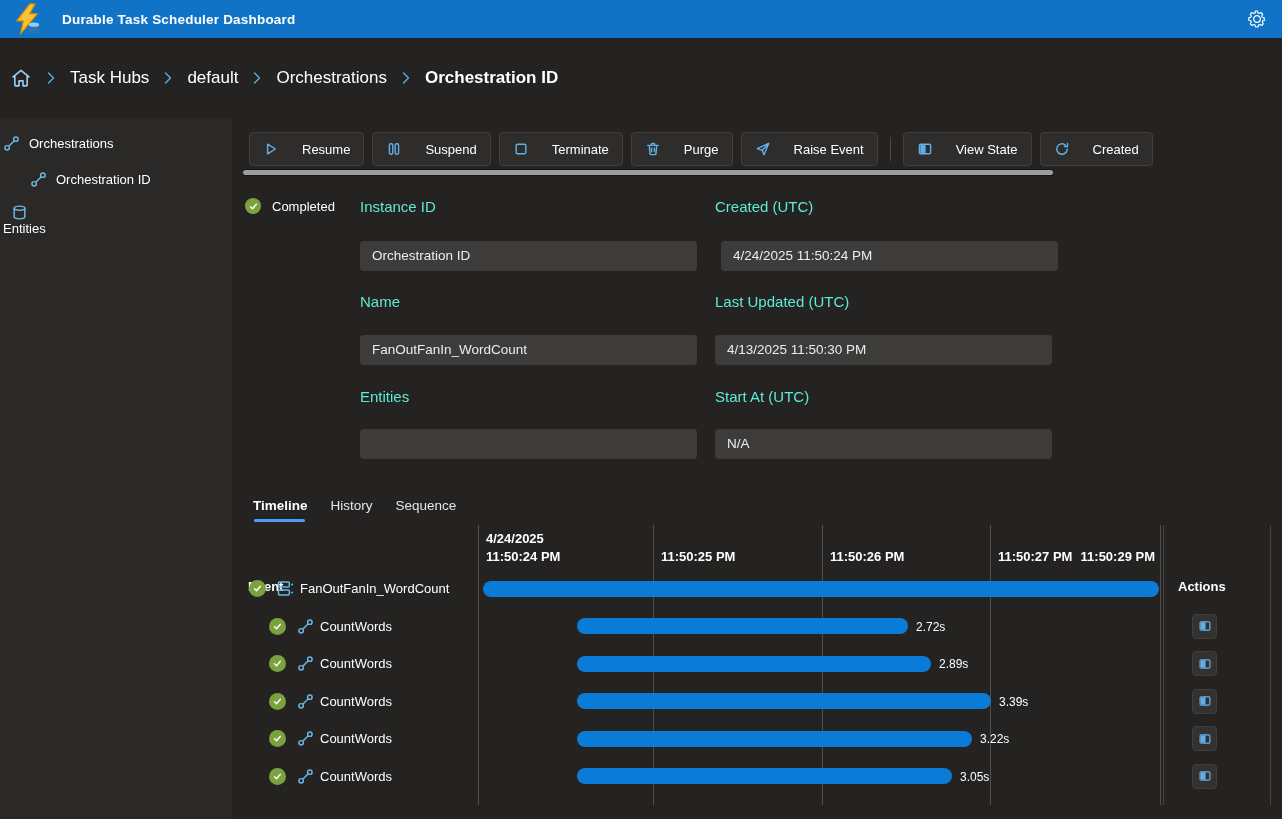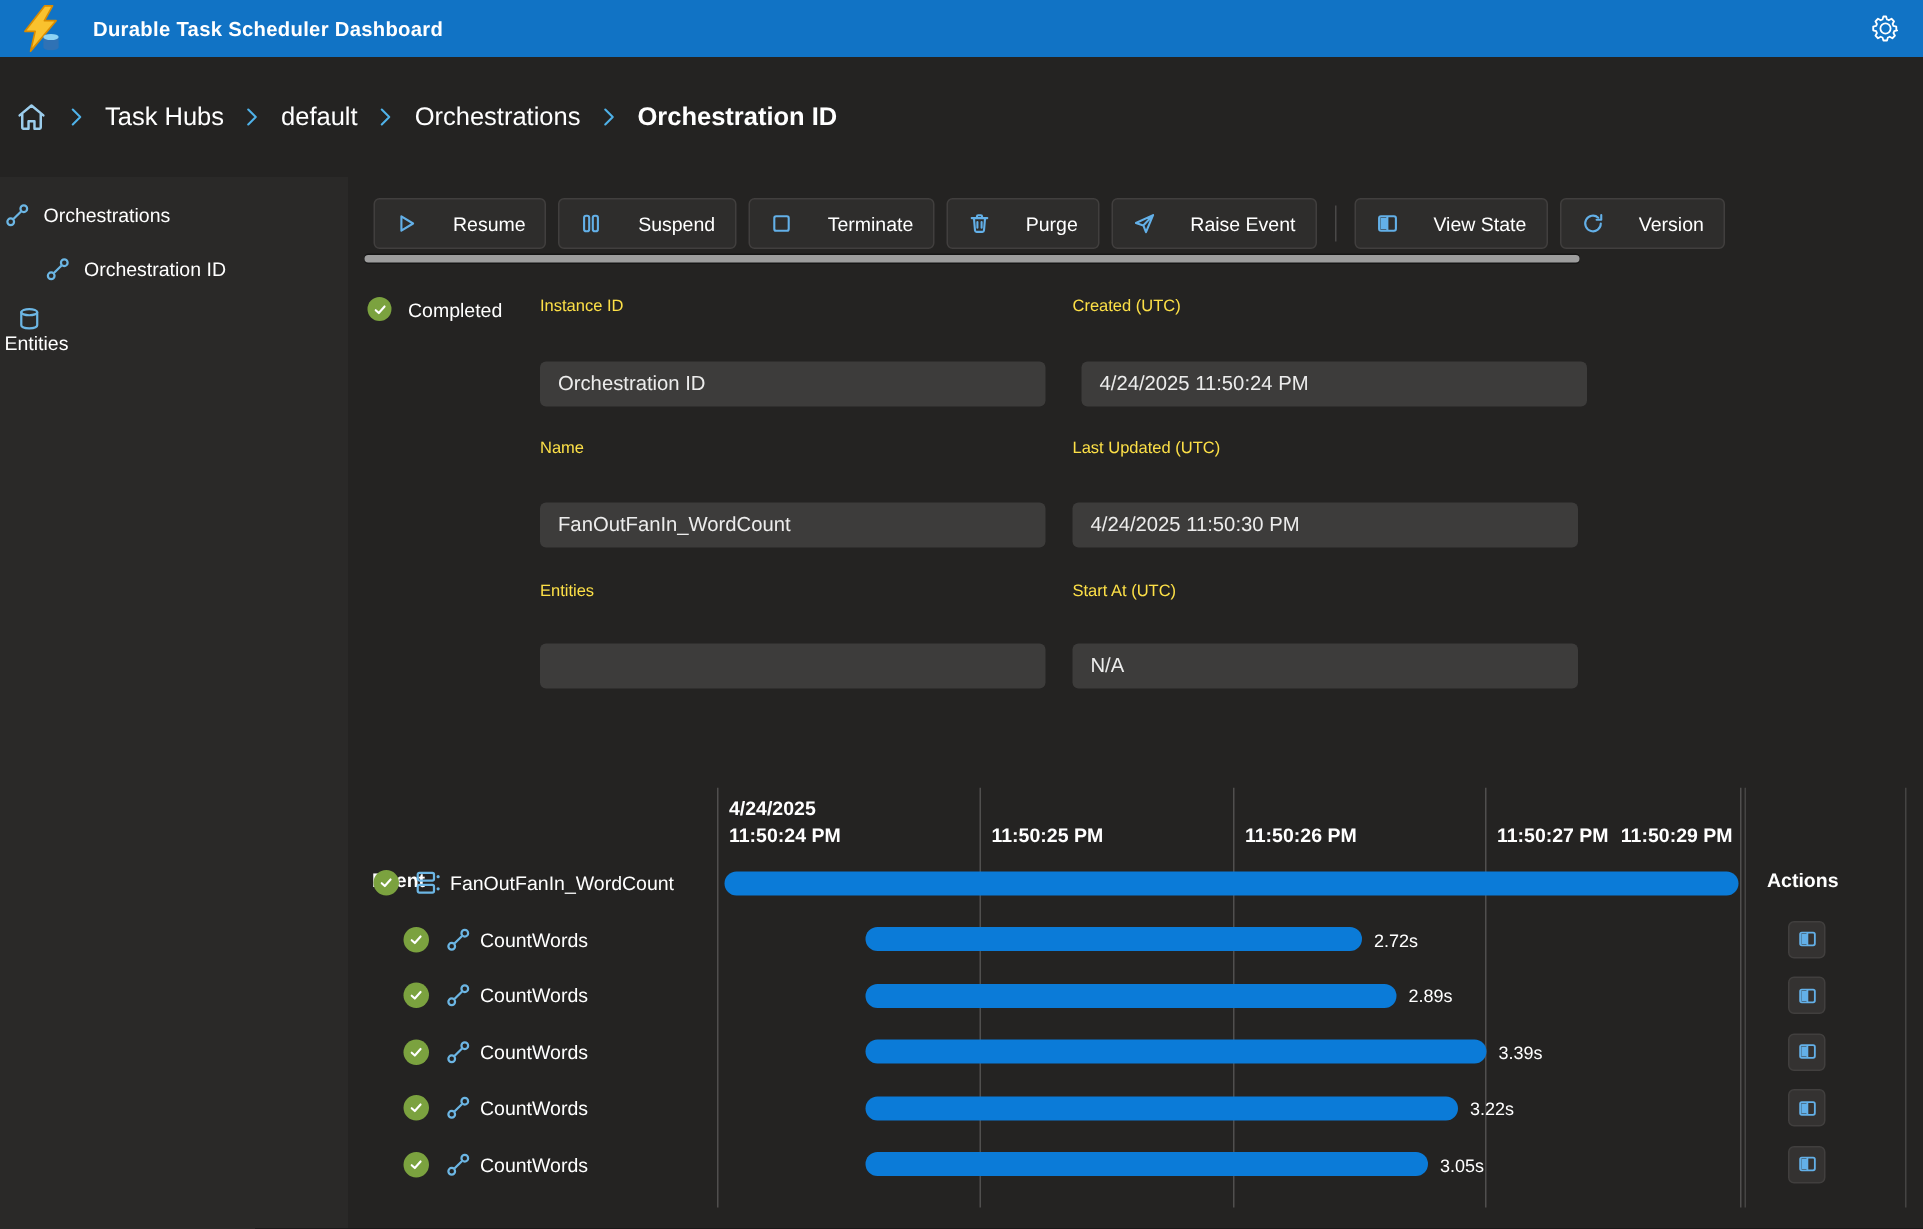--- a/index.html
+++ b/index.html
@@ -43,21 +43,21 @@
   .tbtn .tic svg { width:16px; height:16px; }
   .tb-divider { width:1px; height:24px; background:#4a4948; margin:0 4px; }
   .hscroll { position:absolute; top:52px; left:11px; width:810px; height:5px; background:#9d9d9d; border-radius:3px;
              box-shadow:0 -1px 0 #161616, 0 1px 0 #161616; cursor:pointer; }
 
   
   .status-wrap { position:absolute; left:13px; top:80px; display:flex; align-items:center; gap:11px; }
   .status-circle { width:16px; height:16px; border-radius:50%; background:#7ba23f; display:flex; align-items:center; justify-content:center; }
   .status-circle svg { width:11px; height:11px; }
   .status-text { color:#fff; font-size:13px; }
-  .f-label { position:absolute; color:#fde047; font-size:11px; }
+  .f-label { position:absolute; color:#5eead4; font-size:15px; }
   .f-input { position:absolute; width:337px; height:30px; background:#3d3c3b; border-radius:4px;
              color:#ececec; font-size:13.5px; line-height:30px; padding:0 12px; overflow:hidden; white-space:nowrap; }
 
   
   .tabs { position:absolute; top:378px; left:16px; display:flex; gap:13px; }
   .tab { position:relative; color:#e6e6e6; font-size:13.5px; padding:2px 5px 9px 5px; cursor:pointer; }
   .tab.active { color:#fff; font-weight:700; }
   .tab.active::after { content:""; position:absolute; left:6px; right:8px; bottom:0; height:3px; border-radius:2px; background:#479ef5; }
 
   
@@ -225,21 +225,21 @@
             </span>
             <span>View State</span>
           </button>
           <button class="tbtn">
             <span class="tic">
               <svg viewBox="0 0 16 16">
                 <path d="M13.2 8 a5.2 5.2 0 1 1 -1.7-3.85" fill="none" stroke="currentColor" stroke-width="1.4" stroke-linecap="round" stroke-linejoin="round"></path>
                 <path d="M13.5 2.4 v3.1 h-3.1" fill="none" stroke="currentColor" stroke-width="1.4" stroke-linecap="round" stroke-linejoin="round"></path>
               </svg>
             </span>
-            <span>Version</span>
+            <span>Created</span>
           </button>
         </div>
       <div class="hscroll"></div>
 
       <div class="status-wrap">
         <span class="status-circle">
           <svg viewBox="0 0 16 16">
               <path d="M3.6 8.4 L6.6 11.2 L12.2 4.8" fill="none" stroke="#fff" stroke-width="2" stroke-linecap="round" stroke-linejoin="round"></path>
             </svg>
         </span>
@@ -248,25 +248,30 @@
       <div id="fields">
           <div class="f-label" style="left: 128px; top: 80px;">Instance ID</div>
           <div class="f-input" style="left: 128px; top: 123px;">Orchestration ID</div>
           <div class="f-label" style="left: 128px; top: 175px;">Name</div>
           <div class="f-input" style="left: 128px; top: 217px;">FanOutFanIn_WordCount</div>
           <div class="f-label" style="left: 128px; top: 270px;">Entities</div>
           <div class="f-input" style="left: 128px; top: 311px;"></div>
           <div class="f-label" style="left: 483px; top: 80px;">Created (UTC)</div>
           <div class="f-input" style="left: 489px; top: 123px;">4/24/2025 11:50:24 PM</div>
           <div class="f-label" style="left: 483px; top: 175px;">Last Updated (UTC)</div>
-          <div class="f-input" style="left: 483px; top: 217px;">4/24/2025 11:50:30 PM</div>
+          <div class="f-input" style="left: 483px; top: 217px;">4/13/2025 11:50:30 PM</div>
           <div class="f-label" style="left: 483px; top: 270px;">Start At (UTC)</div>
           <div class="f-input" style="left: 483px; top: 311px;">N/A</div>
         </div>
 
+      <div class="tabs" id="tabs">
+          <span class="tab active">Timeline</span>
+          <span class="tab">History</span>
+          <span class="tab">Sequence</span>
+        </div>
 
       <div class="tl" id="timeline">
         <div class="tl-colhdr" style="left:16px;">Event</div>
         <div class="tl-colhdr" style="left:946px;">Actions</div>
       <div class="gridline" style="left: 246px;"></div>
           <div class="tick-label" style="left: 254px; top: 5px;">
             <div>4/24/2025</div>
             <div>11:50:24 PM</div>
           </div>
           <div class="gridline" style="left: 421px;"></div>

